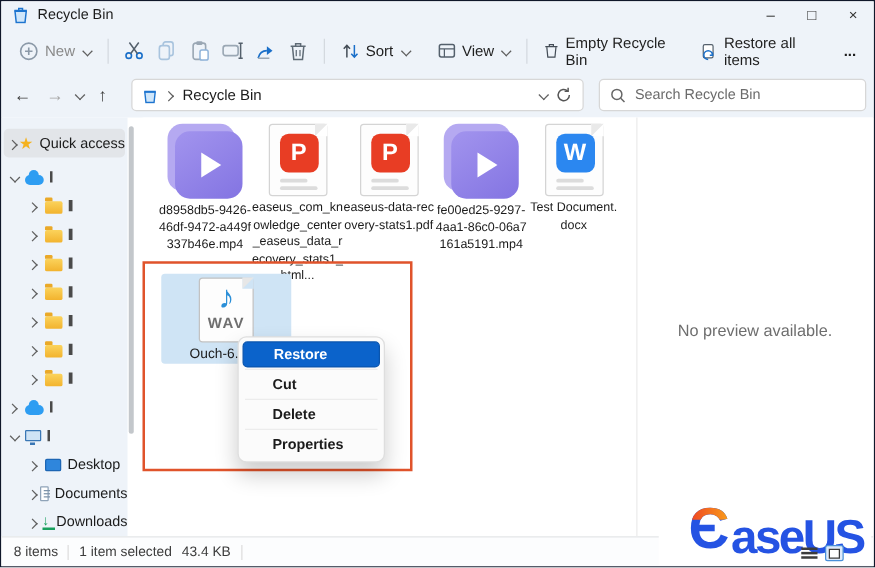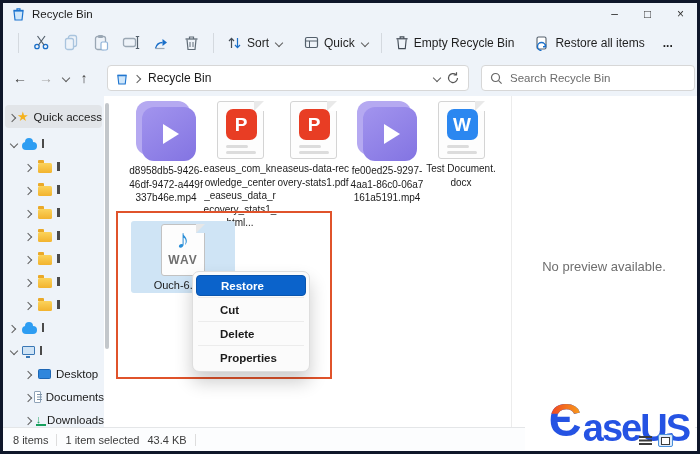--- a/index.html
+++ b/index.html
@@ -1,18 +1,18 @@
 <!DOCTYPE html>
 <html><head>
 <meta charset="utf-8">
 <style>
   * { margin:0; padding:0; box-sizing:border-box; }
   html,body { width:700px; height:454px; }
   body { font-family:"Liberation Sans","DejaVu Sans",sans-serif; font-size:12px; color:#1b1b1b; }
-  #window { position:relative; width:700px; height:454px; background:#fff; border:3px solid #0f172a; overflow:hidden; }
+  #window { position:relative; width:700px; height:454px; background:#fff; border:1px solid #0f172a; overflow:hidden; }
 
   
   .chrome { position:absolute; left:0; top:0; right:0; height:93px; background:#eef3f9; }
   .titlebar { position:absolute; left:0; top:0; right:0; height:22px; display:flex; align-items:center; padding-left:9px; gap:7px; }
   .titlebar .title { font-size:11.5px; color:#1b1b1b; }
   .win-controls { position:absolute; right:0; top:0; height:22px; display:flex; }
   .win-btn { width:33px; height:22px; display:flex; align-items:center; justify-content:center; font-size:12px; color:#333; }
 
   .toolbar { position:absolute; left:0; top:22px; right:0; height:35px; display:flex; align-items:center; padding:0 8px; }
   .tb-btn { display:flex; align-items:center; gap:5px; padding:4px 6px; border-radius:4px; }
@@ -128,20 +128,28 @@
         </svg>
       <span class="title">Recycle Bin</span>
       <div class="win-controls">
         <span class="win-btn">–</span>
         <span class="win-btn">□</span>
         <span class="win-btn">×</span>
       </div>
     </div>
 
     <div class="toolbar">
+      <div class="tb-btn">
+        <svg width="16" height="16" viewBox="0 0 16 16">
+            <circle cx="8" cy="8" r="6.5" fill="none" stroke="#8b99a8" stroke-width="1.3"></circle>
+            <path d="M8 5v6M5 8h6" stroke="#8b99a8" stroke-width="1.3"></path>
+          </svg>
+        <span class="tb-label dim">New</span>
+        <span class="chev"></span>
+      </div>
       <div class="sep"></div>
 
       <div class="iconbtn">
         <svg width="17" height="17" viewBox="0 0 17 17">
             <circle cx="4" cy="12.5" r="2.2" fill="none" stroke="#1a6fc9" stroke-width="1.3"></circle>
             <circle cx="12.5" cy="12.5" r="2.2" fill="none" stroke="#1a6fc9" stroke-width="1.3"></circle>
             <path d="M5.5 11L12 2M11 11L4.5 2" stroke="#54606c" stroke-width="1.2"></path>
           </svg>
       </div>
       <div class="iconbtn">
@@ -187,21 +195,21 @@
             <path d="M10.5 2v9.5M8 9l2.5 2.7L13 9" stroke="#1a6fc9" stroke-width="1.2" fill="none"></path>
           </svg>
         <span class="tb-label">Sort</span>
         <span class="chev"></span>
       </div>
       <div class="tb-btn" style="margin-left:10px">
         <svg width="15" height="13" viewBox="0 0 15 13">
             <rect x="1.5" y="1.5" width="12" height="10" rx="1.5" fill="none" stroke="#54606c" stroke-width="1.2"></rect>
             <path d="M1.5 5h12M5.5 5v6.5" stroke="#54606c" stroke-width="1"></path>
           </svg>
-        <span class="tb-label">Quick</span>
+        <span class="tb-label">View</span>
         <span class="chev"></span>
       </div>
       <div class="sep"></div>
 
       <div class="tb-btn">
         <svg width="14" height="15" viewBox="0 0 15 16">
             <path d="M3 4.5l1 10h7l1-10" fill="none" stroke="#434c56" stroke-width="1.2"></path>
             <path d="M1.5 4h12" stroke="#434c56" stroke-width="1.3"></path>
             <path d="M5.5 4V2h4v2" fill="none" stroke="#434c56" stroke-width="1.2"></path>
           </svg>

